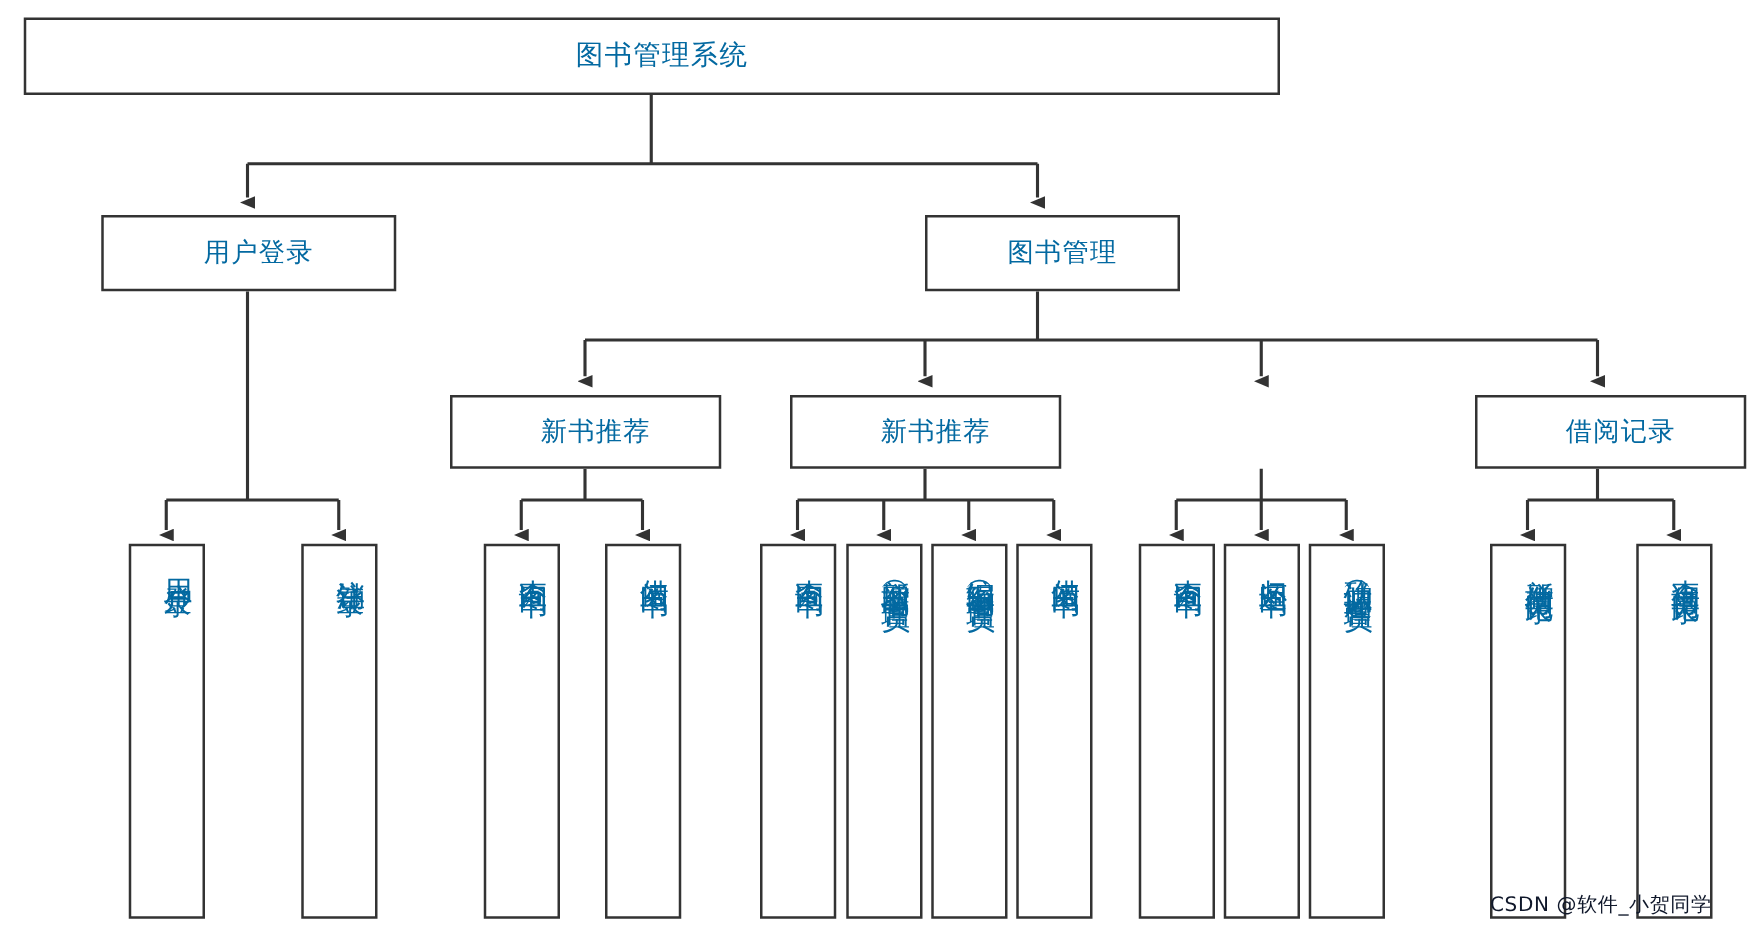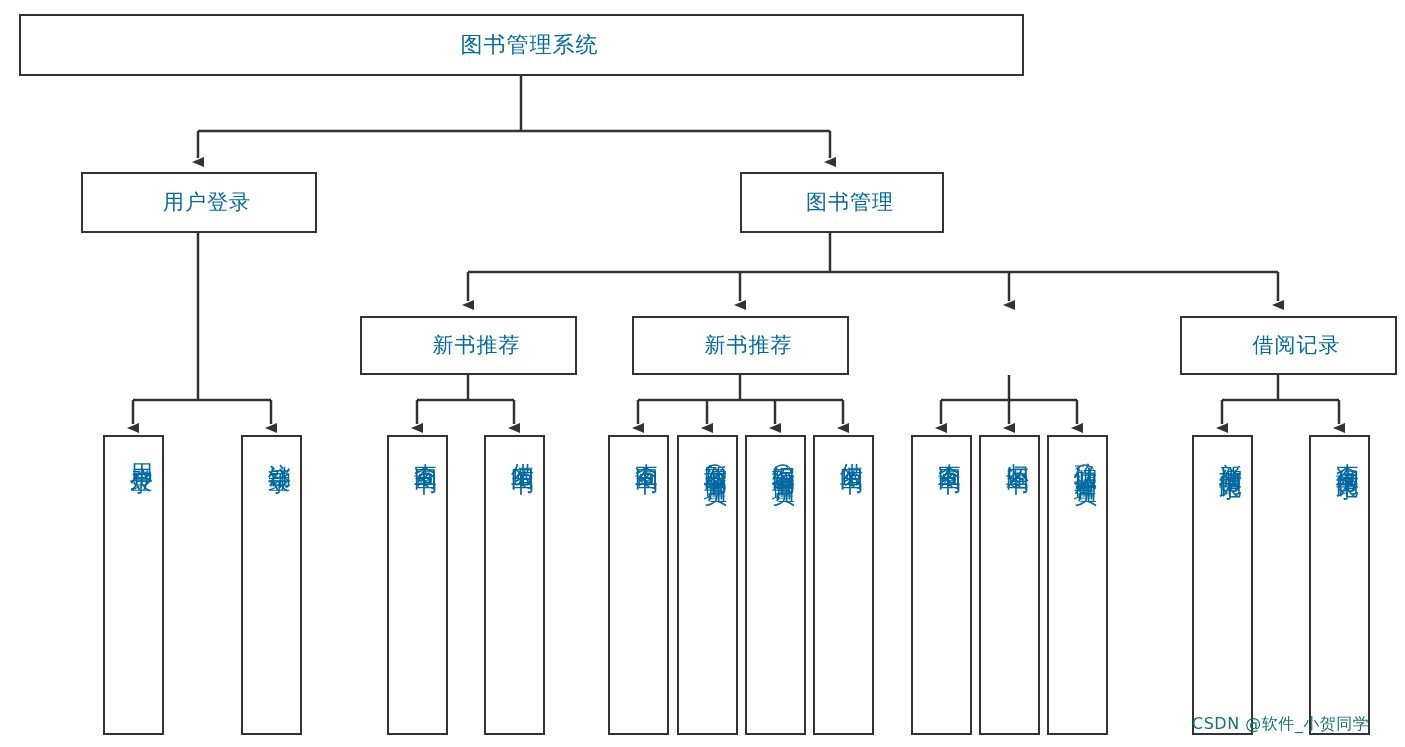--- a/index.html
+++ b/index.html
@@ -55,21 +55,21 @@
     letter-spacing: 3px;
     white-space: nowrap;
     display: block;
     text-align: left;
   }
   .watermark {
     position: absolute;
     left: 1192px;
     top: 714px;
     font-size: 16px;
-    color: #0f766e;
+    color: #0f172a;
     letter-spacing: 0.5px;
     white-space: nowrap;
     z-index: 5;
     font-family: "DejaVu Sans", "Liberation Sans", sans-serif;
   }
 </style>
 </head>
 <body>
 
 <div id="canvas">

